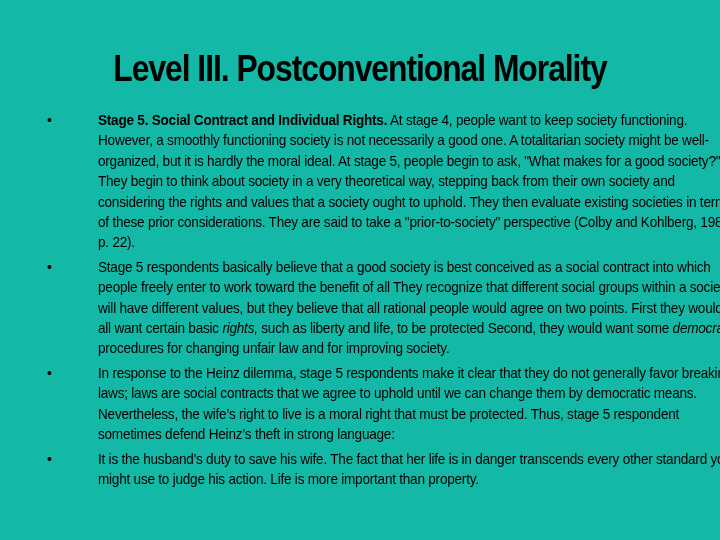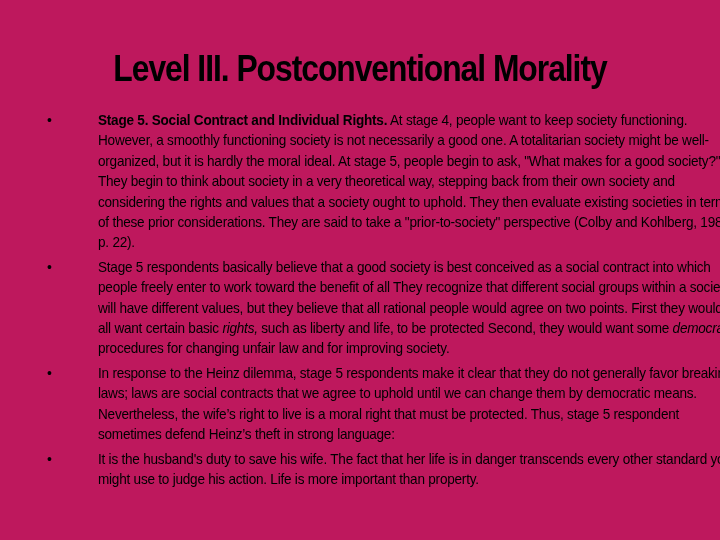--- a/index.html
+++ b/index.html
@@ -11,21 +11,21 @@
       width: 720px;
       height: 540px;
       overflow: hidden;
       position: relative;
       color: #000000;
     }
     .slide {
       position: absolute;
       left: 0; top: 0;
       width: 720px; height: 540px;
-      background: #be185d;
+      background: #14b8a6;
     }
     .title {
       position: absolute;
       left: 0;
       top: 44px;
       width: 720px;
       text-align: center;
       font-family: "Liberation Sans", sans-serif;
       font-weight: bold;
       font-size: 37px;

